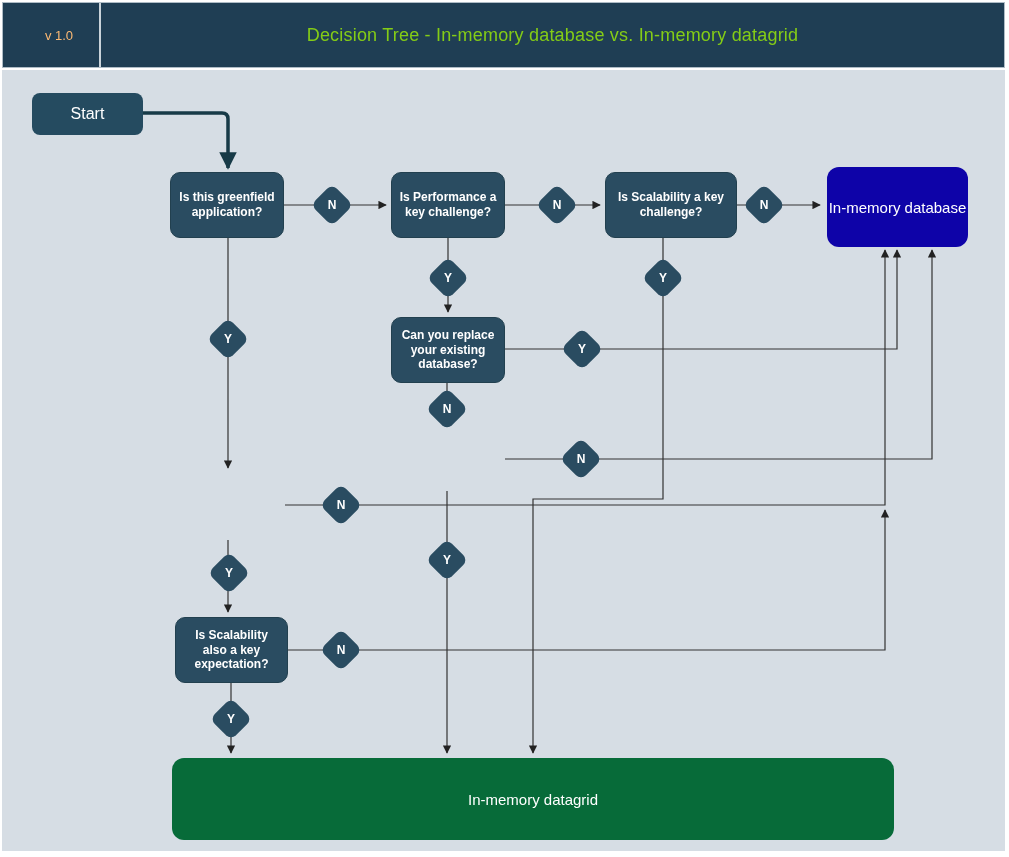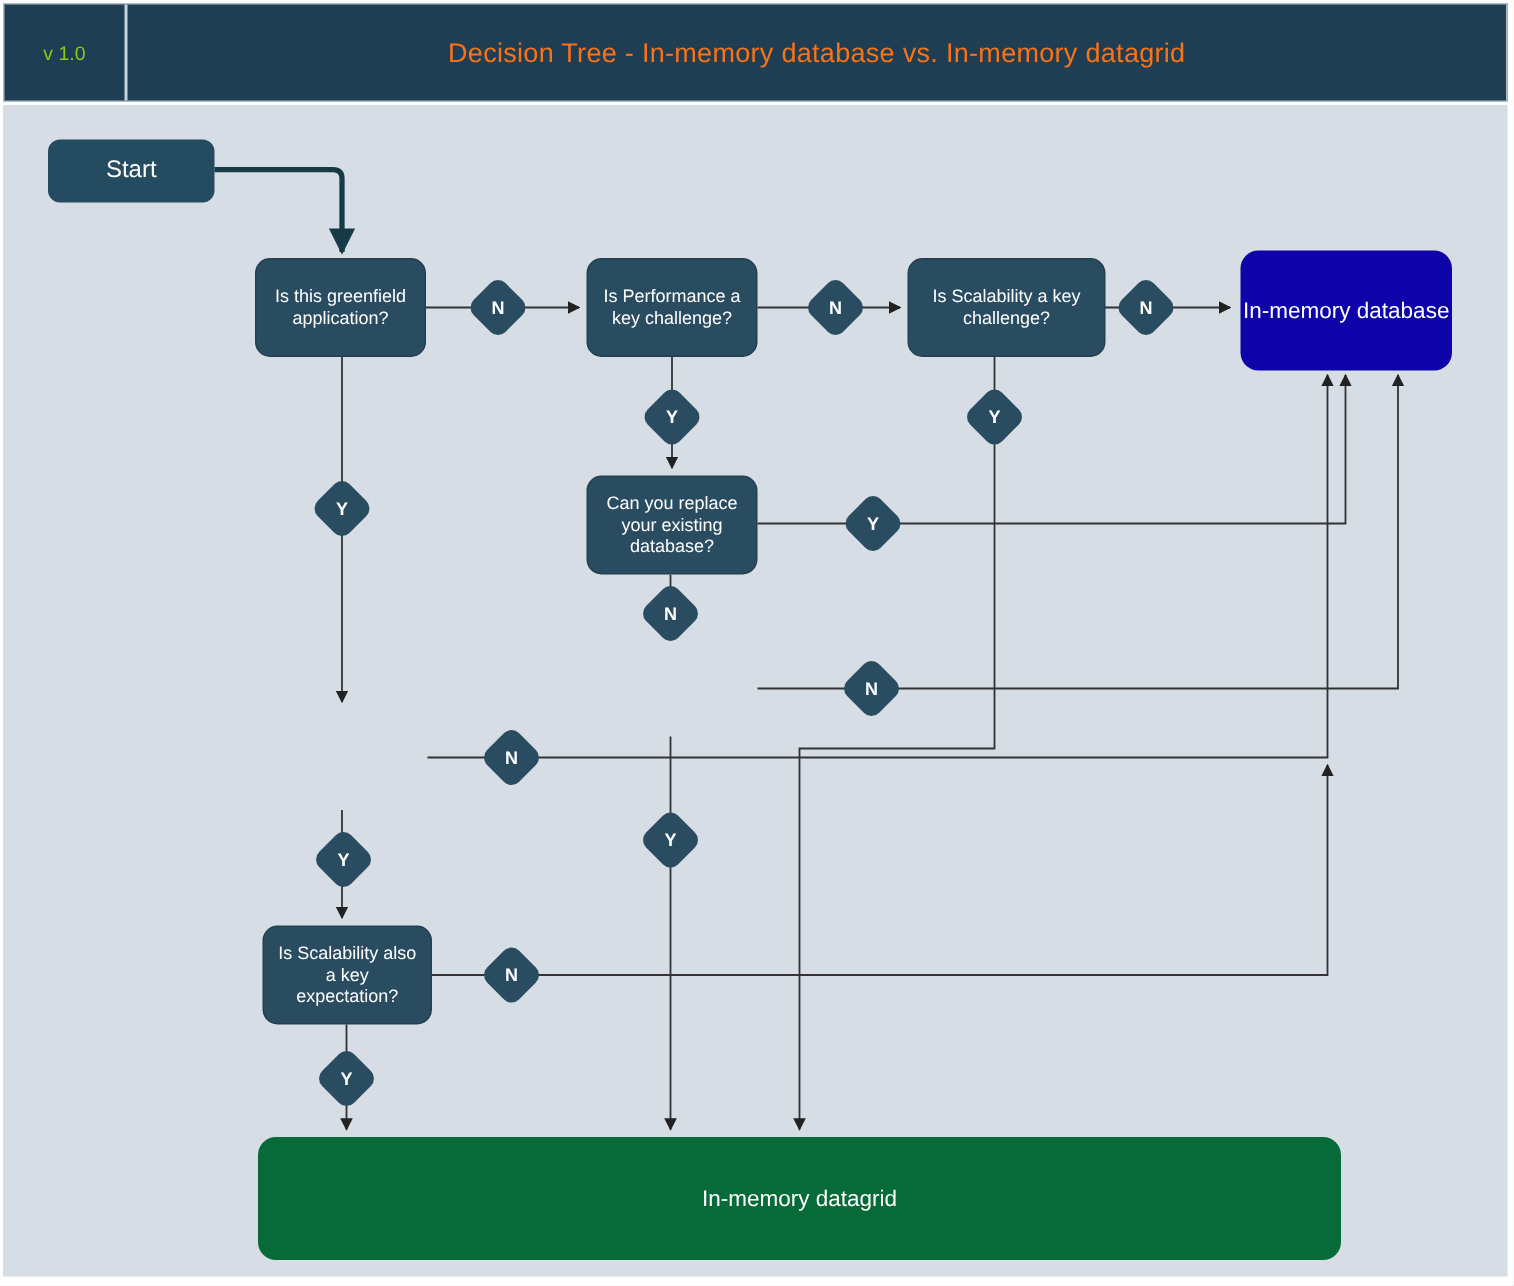--- a/index.html
+++ b/index.html
@@ -3,33 +3,33 @@
 <meta charset="utf-8">
 <style>
   html,body{margin:0;padding:0;}
   body{font-family:"Liberation Sans", sans-serif; background:#ffffff;}
   .page{position:relative;width:1009px;height:857px;background:#ffffff;overflow:hidden;}
 
   
   .header{position:absolute;left:2px;top:2px;width:1001px;height:64px;
           background:#1f3e54;border:1px solid #aebcc6;display:flex;align-items:stretch;}
   .version-cell{width:80px;display:flex;align-items:center;justify-content:center;
-          border-right:2px solid #c9d3da;color:#84cc16;font-size:13px;}
+          border-right:2px solid #c9d3da;color:#fdba74;font-size:13px;margin-left:16px;}
   .title-cell{flex:1;display:flex;align-items:center;justify-content:center;
-          color:#f97316;font-size:18px;letter-spacing:.2px;}
+          color:#84cc16;font-size:18px;letter-spacing:.2px;}
 
   
   .canvas{position:absolute;left:2px;top:70px;width:1003px;height:781px;background:#d6dde4;}
   .canvas svg{position:absolute;left:0;top:0;z-index:1;}
 
   
   .node{position:absolute;z-index:2;display:flex;align-items:center;justify-content:center;
         color:#fff;text-align:center;box-sizing:border-box;}
   .qbox{background:#2a4c61;border:1px solid #22404f;border-radius:10px;
-        font-size:12px;font-weight:normal;line-height:1.22;padding:4px 6px;}
+        font-size:12px;font-weight:bold;line-height:1.22;padding:4px 6px;}
   .startbox{background:#254b60;border-radius:8px;font-size:16px;}
   .dbbox{background:#0e03a8;border-radius:12px;font-size:15px;}
   .gridbox{background:#076b39;border-radius:12px;font-size:15px;}
 
   
   .diamond{position:absolute;width:40px;height:40px;z-index:2;
            display:flex;align-items:center;justify-content:center;}
   .diamond::before{content:"";position:absolute;inset:5px;background:#2a4c61;
            border-radius:7px;transform:rotate(45deg);}
   .diamond span{position:relative;color:#fff;font-weight:bold;font-size:12px;}

